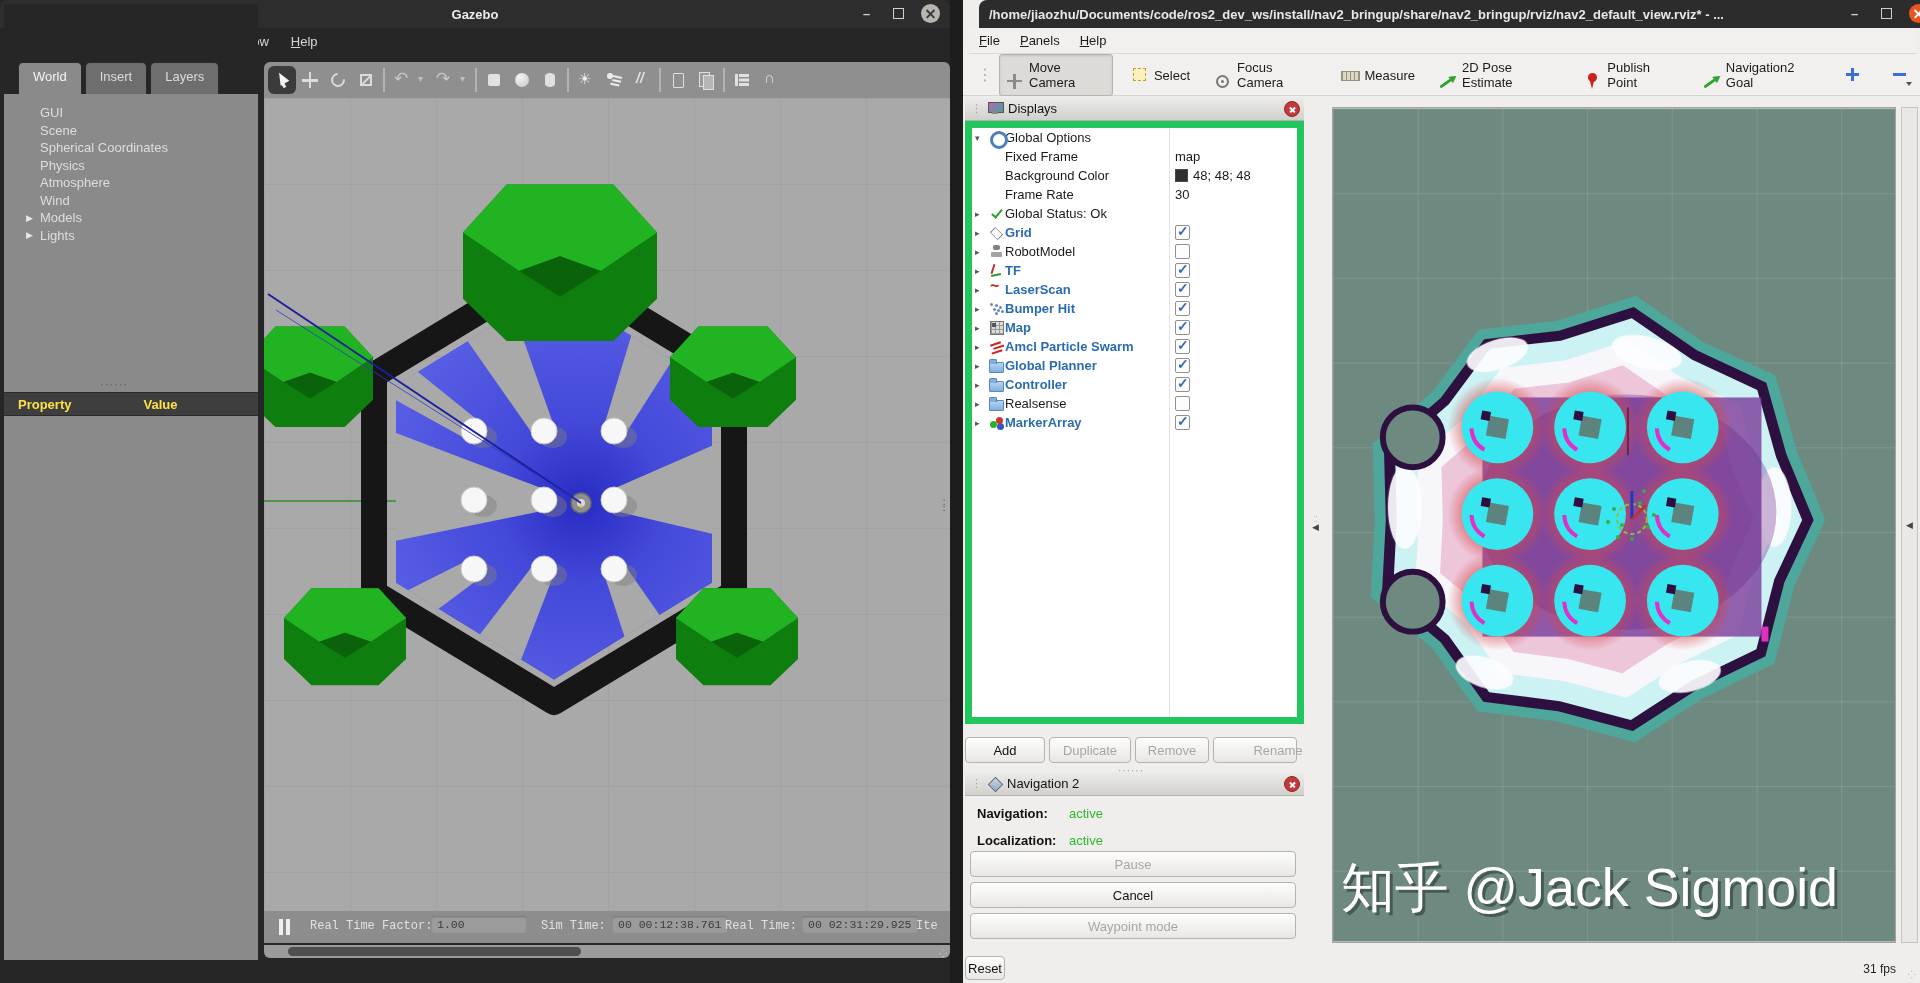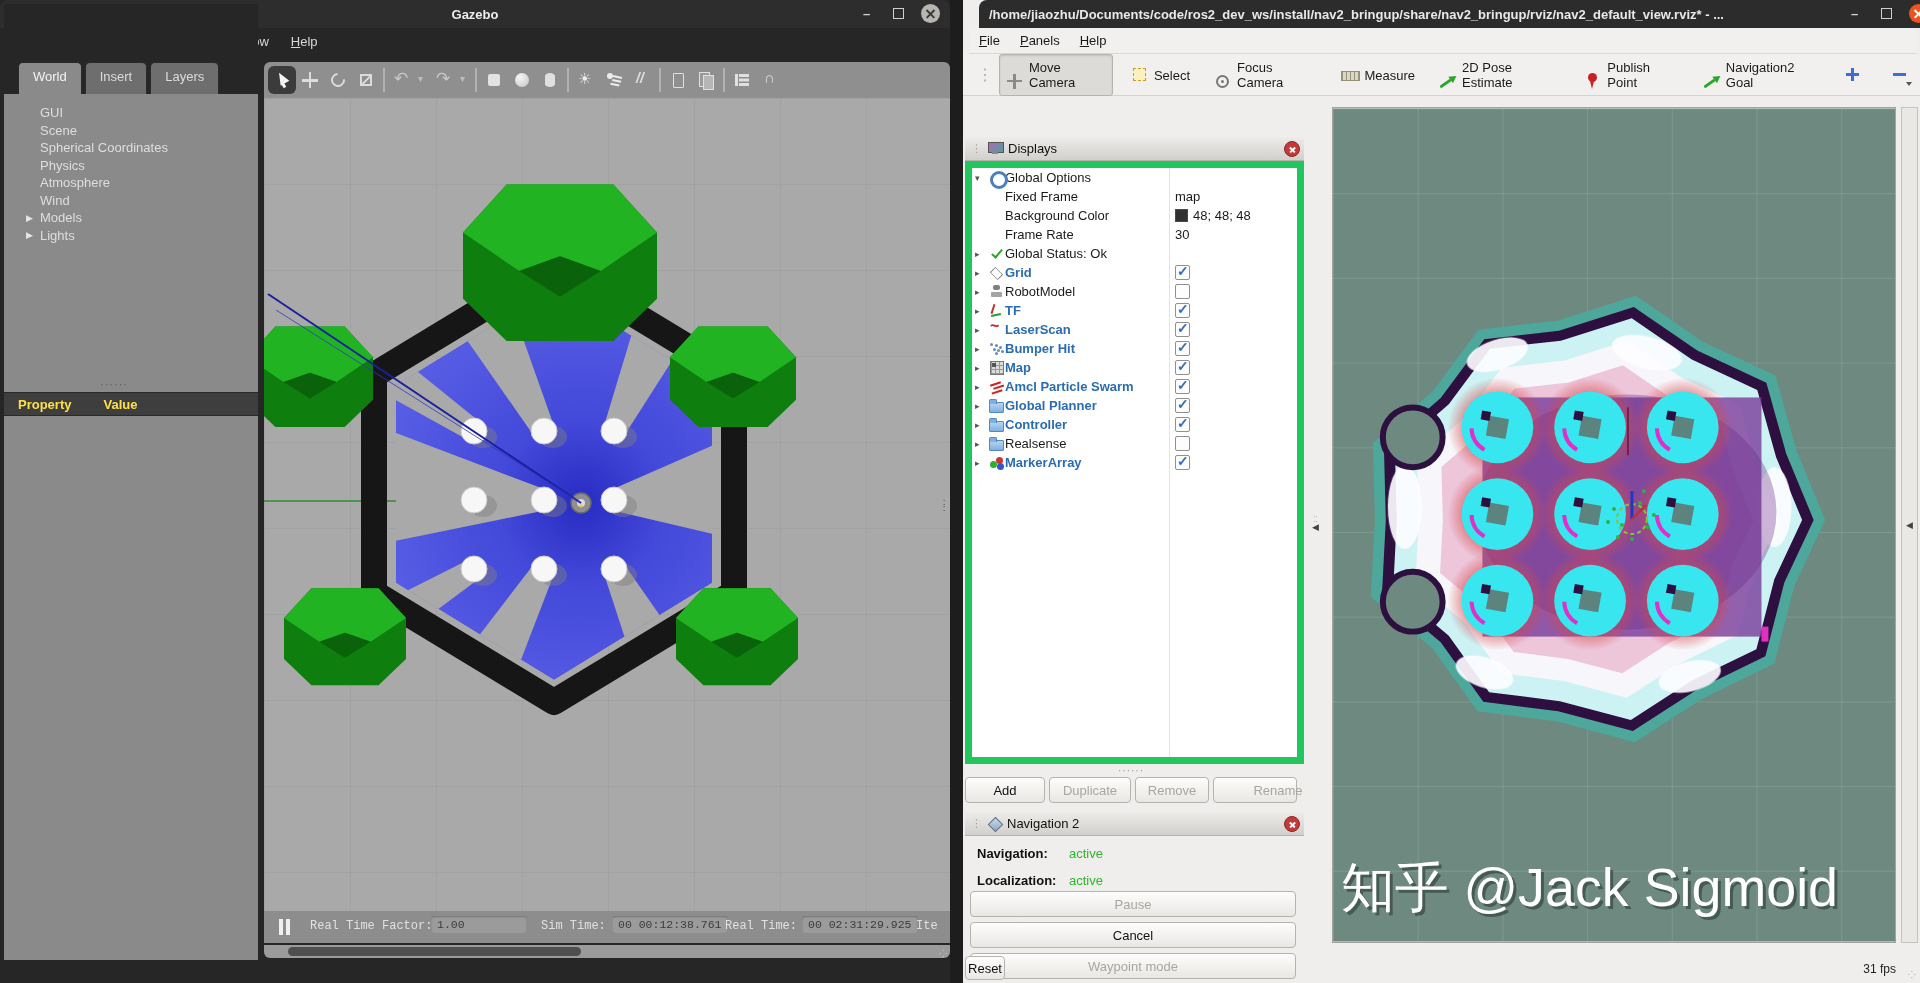--- a/index.html
+++ b/index.html
@@ -30,21 +30,21 @@
     border:1px solid #2a2a2a; border-bottom:none; border-radius:5px 5px 0 0; }
   .gtab[data-active="true"] { background:#8a8a8a; color:#f4f4f4; }
   .gz-tree { position:absolute; left:0; top:46px; width:100%; }
   .gtree-item { height:17.5px; display:flex; align-items:center; font-size:13px; color:#dedede; }
   .garrow { width:14px; margin-left:22px; font-size:9px; color:#e6e6e6; visibility:hidden; }
   .gtree-item[data-expandable="true"] .garrow { visibility:visible; }
   .gz-splitdots { position:absolute; top:320px; left:96px; color:#5e5e5e; font-size:11px; letter-spacing:1px; }
   .gz-prophead { position:absolute; left:0; top:334px; width:100%; height:24px; background:#3e3e3e;
     border-top:1px solid #2a2a2a; border-bottom:1px solid #2a2a2a;
     display:flex; align-items:center; color:#fde047; font-size:13px; font-weight:bold; }
-  .gz-prophead .col-prop { margin-left:14px; } .gz-prophead .col-val { margin-left:32px; }
+  .gz-prophead .col-prop { margin-left:14px; } .gz-prophead .col-val { margin-left:72px; }
 
   .gz-view { position:absolute; left:264px; top:62px; width:686px; height:898px; }
   .gz-toolbar { position:absolute; left:0; top:0; width:100%; height:36px; background:#8f8f8f;
     border-radius:6px 6px 0 0; display:flex; align-items:center; padding-left:4px; }
   .gtool { width:28px; height:28px; display:flex; align-items:center; justify-content:center;
     position:relative; color:#d6d6d6; }
   .gtool[data-active="true"] { background:#3b3b3b; border-radius:6px; }
   .gtool[data-icon="separator"] { width:8px; }
   .gtool[data-icon="separator"]::before { content:""; width:2px; height:24px; background:#b2b2b2; }
   .gicon { position:relative; width:18px; height:18px; }
@@ -124,21 +124,21 @@
     border-top:4px solid transparent; border-bottom:4px solid transparent; transform:rotate(-35deg); }
   .rtool[data-icon="pin"] .ticon::before { content:""; position:absolute; left:4px; top:0; width:9px; height:9px; border-radius:50%; background:#cc2020; }
   .rtool[data-icon="pin"] .ticon::after { content:""; position:absolute; left:6px; top:8px; border-top:8px solid #cc2020;
     border-left:2.5px solid transparent; border-right:2.5px solid transparent; }
   .rtool[data-icon="plus"] .ticon::before { content:""; position:absolute; left:2px; top:7px; width:13px; height:3px; background:#3a6fd8; }
   .rtool[data-icon="plus"] .ticon::after { content:""; position:absolute; left:7px; top:2px; width:3px; height:13px; background:#3a6fd8; }
   .rtool[data-icon="minus"] .ticon::before { content:""; position:absolute; left:2px; top:7px; width:13px; height:3px; background:#3a6fd8; }
   .rtool[data-icon="minus"] .ticon::after { content:""; position:absolute; right:-4px; bottom:-3px; border-top:4px solid #555;
     border-left:3px solid transparent; border-right:3px solid transparent; }
 
-  .panel { position:absolute; border:1px solid #b9b7b2; background:#fff;margin-top:40px; }
+  .panel { position:absolute; border:1px solid #b9b7b2; background:#fff; }
   .panel-head { position:absolute; left:0; top:0; width:100%; height:24px;
     background:linear-gradient(#ececea,#d2d0cc); border-bottom:1px solid #b5b3ae;
     display:flex; align-items:center; font-size:13px; color:#111; gap:6px; padding-left:6px; }
   .panel-head::before { content:"⋮"; color:#a09e9a; font-size:11px; }
   .phclose { position:absolute; right:4px; top:4px; width:16px; height:16px; background:#c23b3b;
     border:1px solid #8f2626; border-radius:50%; }
   .phclose::before,.phclose::after { content:""; position:absolute; left:3.5px; top:6.5px; width:7px; height:1.6px; background:#fff; }
   .phclose::before { transform:rotate(45deg);} .phclose::after { transform:rotate(-45deg);}
   .i-monitor { position:relative; width:14px; height:13px; }
   .i-monitor::before { content:""; position:absolute; left:0; top:0; width:14px; height:9px;

